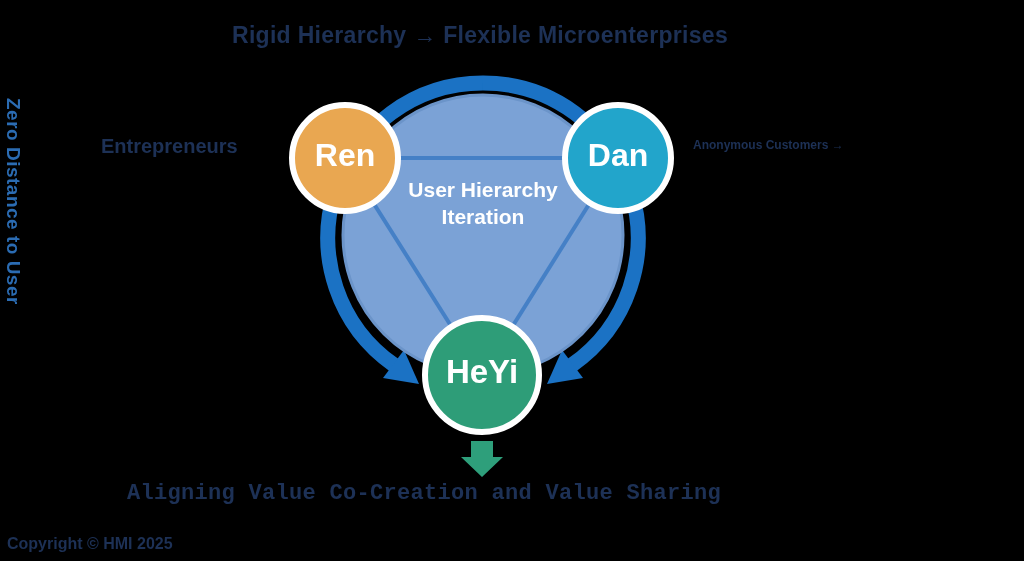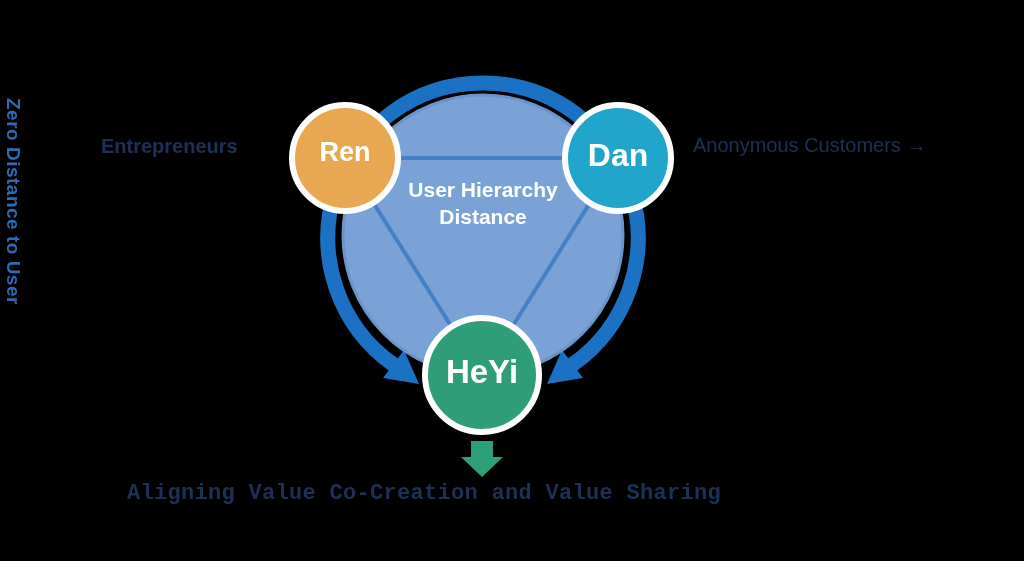--- a/index.html
+++ b/index.html
@@ -29,21 +29,21 @@
     font-size: 19px; font-weight: 600;
     letter-spacing: 0.5px;
   }
   .left-label {
     left: 101px; top: 132px; width: 190px;
     font-size: 20px; font-weight: 600;
     line-height: 28px; text-align: left;
   }
   .right-label {
     left: 693px; top: 132px; width: 330px;
-    font-size: 20px; font-weight: 400;
+    font-size: 12px; font-weight: 700;
     line-height: 27px; text-align: left;
   }
   .bottom-label {
     left: 127px; top: 481px; width: 700px;
     text-align: left;
     font-size: 22px; font-weight: 700;
     letter-spacing: 0.3px;
     font-family: Liberation Mono, monospace;
   }
   .copyright {
@@ -54,21 +54,21 @@
     left: 333px; top: 176px; width: 300px;
     text-align: center;
     color: #ffffff;
     font-size: 21px; font-weight: 600;
     line-height: 27px;
   }
   .node-label {
     color: #ffffff; font-weight: 700;
     text-align: center;
   }
-  .node-label-ren { left: 285px; top: 137px; width: 120px; font-size: 27px; }
+  .node-label-ren { left: 285px; top: 137px; width: 120px; font-size: 32px; }
   .node-label-dan { left: 558px; top: 137px; width: 120px; font-size: 32px; }
   .node-label-heyi { left: 420px; top: 353px; width: 124px; font-size: 33px; }
 
   svg circle.node { stroke: #ffffff; stroke-width: 6px; }
 </style>
 </head>
 <body>
 
 <div id="canvas">
 
@@ -83,36 +83,38 @@
 
     <polygon points="345,158 618,158 482,375" fill="none" stroke-width="4" opacity="0.9" stroke="#3f7cc4"></polygon>
 
     <circle class="node" cx="345" cy="158" r="53" fill="#e9a751"></circle>
     <circle class="node" cx="618" cy="158" r="53" fill="#22a5cb"></circle>
     <circle class="node" cx="482" cy="375" r="57" fill="#2e9d78"></circle>
 
     <polygon points="471,441 493,441 493,457 503,457 482,477 461,457 471,457" fill="#2e9f7b"></polygon>
   </svg>
 
+  <div class="abs title dark-text">Rigid Hierarchy → Flexible Microenterprises</div>
 
   <div class="abs vert-axis">Zero Distance to User</div>
 
   <div class="abs left-label dark-text">
     <div>Entrepreneurs</div>
   </div>
 
   <div class="abs right-label dark-text">
     <div>Anonymous Customers →</div>
   </div>
 
   <div class="abs bottom-label dark-text">Aligning Value Co-Creation and Value Sharing</div>
 
+  <div class="abs copyright dark-text">Copyright © HMI 2025</div>
 
   <div class="abs center-label">
     <div>User Hierarchy</div>
-    <div>Distance</div>
+    <div>Iteration</div>
   </div>
 
   <div class="abs node-label node-label-ren">Ren</div>
   <div class="abs node-label node-label-heyi">HeYi</div>
   <div class="abs node-label node-label-dan">Dan</div>
 
 </div>
 
 </body></html>

